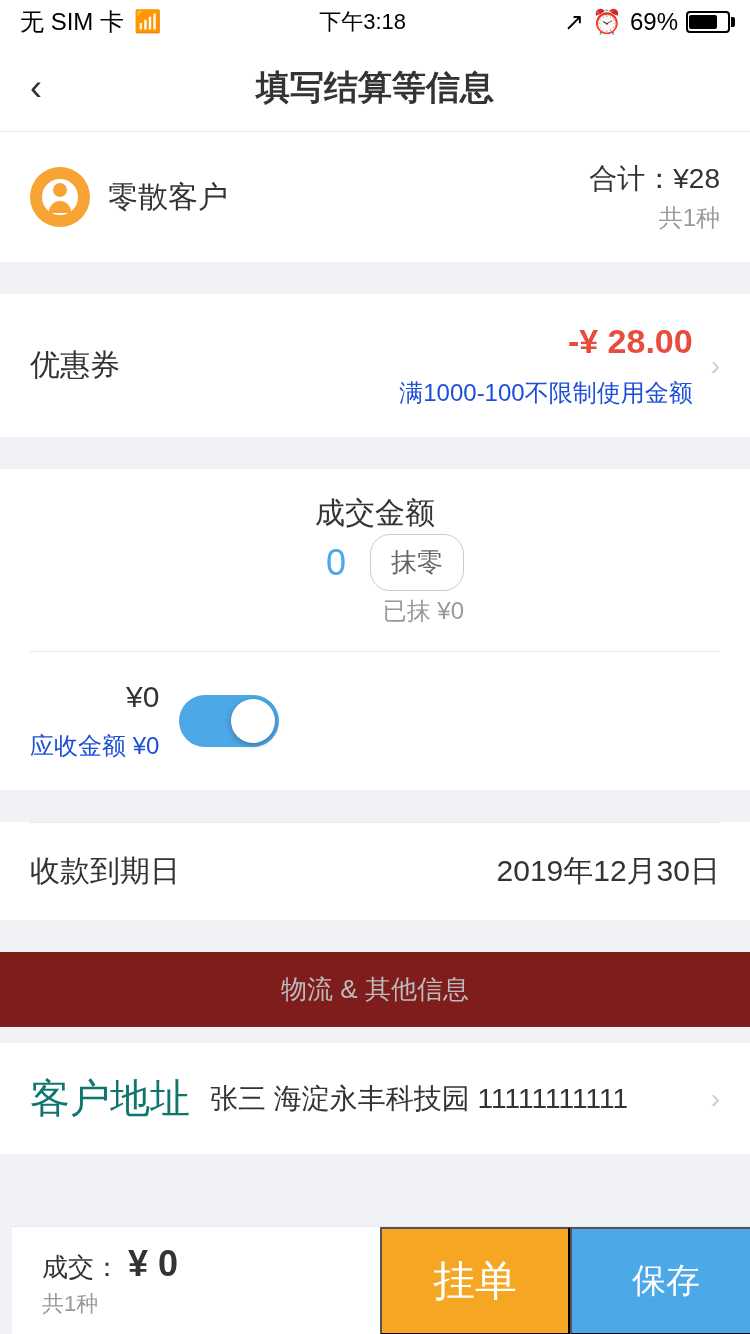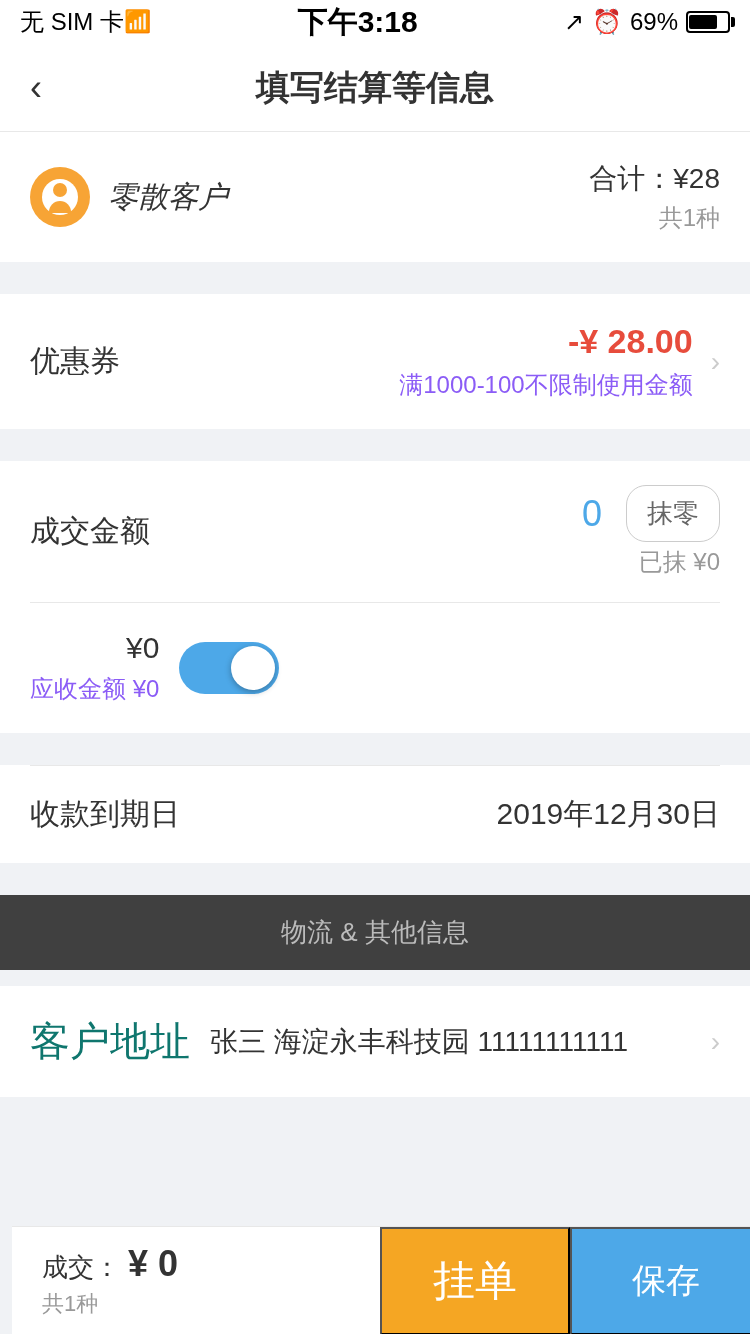--- a/index.html
+++ b/index.html
@@ -18,22 +18,22 @@
       width: 750px;
       height: 44px;
       background: #fff;
       display: flex;
       align-items: center;
       justify-content: space-between;
       padding: 0 20px;
       font-size: 24px;
       color: #000;
     }
-    .status-left { display: flex; align-items: center; }
-    .status-center { font-size: 30px; font-weight: 700; }
+    .status-left { display: flex; align-items: center; gap: 10px; }
+    .status-center { font-size: 22px; font-weight: 400; }
     .status-right { display: flex; align-items: center; gap: 8px; font-size: 24px; }
     .battery {
       width: 44px; height: 22px; border: 2px solid #000; border-radius: 4px; position: relative; display: flex; align-items: center;
     }
     .battery::after {
       content: ''; position: absolute; right: -7px; top: 50%; transform: translateY(-50%);
       width: 4px; height: 10px; background: #000; border-radius: 0 2px 2px 0;
     }
     .battery-inner { width: 69%; height: 14px; background: #000; border-radius: 2px; margin-left: 1px; }
 
@@ -78,21 +78,20 @@
       display: flex;
       align-items: center;
       justify-content: space-between;
       padding: 28px 30px;
       background: #fff;
     }
     .customer-left {
       display: flex;
       align-items: center;
       gap: 18px;
-      font-style: italic;
     }
     .avatar {
       width: 60px; height: 60px;
       background: #f7a435;
       border-radius: 50%;
       display: flex; align-items: center; justify-content: center;
     }
     .avatar-icon {
       width: 36px; height: 36px;
       background: #fff;
@@ -129,21 +128,21 @@
       background: #fff;
       min-height: 80px;
     }
     .row-label {
       font-size: 30px;
       color: #333;
       min-width: 120px;
     }
     .row-value { font-size: 30px; color: #333; }
     .row-value-red { font-size: 34px; color: #e74c3c; font-weight: 600; }
-    .row-sub { font-size: 24px; color: #8b5cf6; margin-top: 8px; }
+    .row-sub { font-size: 24px; color: #1d4ed8; margin-top: 16px; }
     .chevron { font-size: 28px; color: #ccc; margin-left: 10px; }
 
     
     .coupon-row {
       display: flex;
       align-items: center;
       justify-content: space-between;
       padding: 28px 30px;
       background: #fff;
     }
@@ -154,20 +153,21 @@
     }
     .coupon-info { text-align: right; }
 
     
     .amount-row {
       display: flex;
       align-items: center;
       justify-content: space-between;
       padding: 24px 30px;
       background: #fff;
+      flex-direction: column;
     }
     .amount-number {
       font-size: 36px;
       color: #4da8e8;
       min-width: 60px;
       text-align: right;
     }
     .round-zero-btn {
       border: 1.5px solid #ccc;
       border-radius: 20px;
@@ -199,21 +199,21 @@
     }
 
     
     .section-separator {
       background: #f0f2f5;
       height: 16px;
     }
 
     
     .logistics-divider {
-      background: #404040;
+      background: #7f1d1d;
       display: flex;
       align-items: center;
       justify-content: center;
       padding: 20px 30px;
     }
     .logistics-text { font-size: 26px; color: #bbb; }
 
     
     .address-row {
       display: flex;

